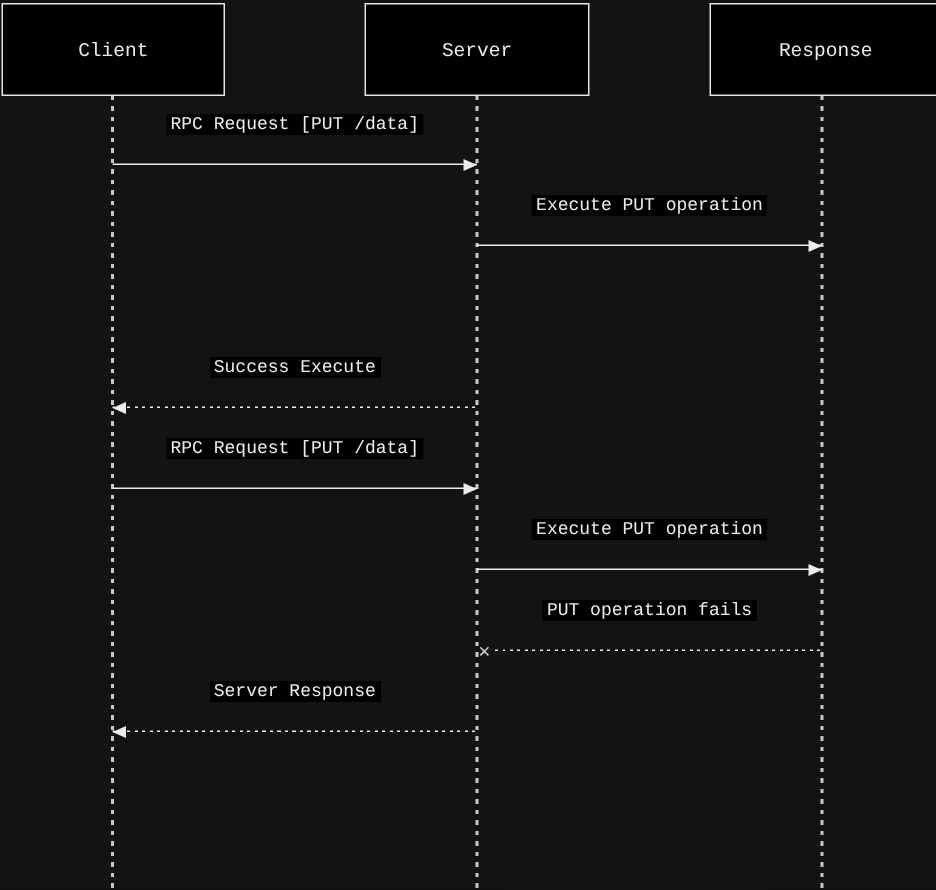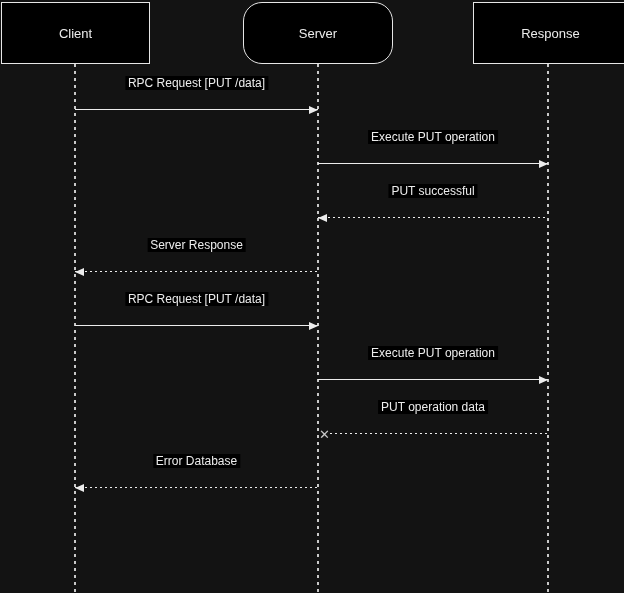--- a/index.html
+++ b/index.html
@@ -10,21 +10,21 @@
     --line:#ececec;
     --label-bg:#000000;
     --lifeline:#c9c9c9;
   }
   html,body{margin:0;padding:0;background:var(--background);}
   .stage{
     position:relative;
     width:624px;height:593px;
     background:var(--background);
     overflow:hidden;
-    font-family:Liberation Sans, sans-serif;
+    font-family:Liberation Mono, monospace;
     color:var(--text);
   }
   
   .actor{
     position:absolute;
     top:2px;height:62px;
     background:var(--actor-fill);
     border:1.5px solid var(--actor-border);
     box-sizing:border-box;
     display:flex;align-items:center;justify-content:center;
@@ -70,68 +70,63 @@
 
 <div class="stage">
 
   <div class="lifeline" style="left:74px;"></div>
   <div class="lifeline" style="left:317px;"></div>
   <div class="lifeline" style="left:547px;"></div>
 
   <div class="actor" style="left:1px;width:149px;">
     <span>Client</span>
   </div>
-  <div class="actor" style="left:243px;width:150px;border-radius:19px;">
+  <div class="actor" style="left:243px;width:150px;">
     <span>Server</span>
   </div>
   <div class="actor" style="left:473px;width:155px;">
     <span>Response</span>
   </div>
 
   <div class="msg" style="left:75px;top:86px;width:243px;">
     <div class="msg-label">RPC Request [PUT /data]</div>
     <div class="msg-line solid"></div>
     <div class="arrowhead right"></div>
   </div>
 
   <div class="msg" style="left:318px;top:140px;width:230px;">
     <div class="msg-label">Execute PUT operation</div>
     <div class="msg-line solid"></div>
     <div class="arrowhead right"></div>
   </div>
 
-  <div class="msg" style="left:318px;top:194px;width:230px;">
-    <div class="msg-label">PUT successful</div>
-    <div class="msg-line dotted"></div>
-    <div class="arrowhead left"></div>
-  </div>
 
   <div class="msg" style="left:75px;top:248px;width:243px;">
-    <div class="msg-label">Server Response</div>
+    <div class="msg-label">Success Execute</div>
     <div class="msg-line dotted"></div>
     <div class="arrowhead left"></div>
   </div>
 
   <div class="msg" style="left:75px;top:302px;width:243px;">
     <div class="msg-label">RPC Request [PUT /data]</div>
     <div class="msg-line solid"></div>
     <div class="arrowhead right"></div>
   </div>
 
   <div class="msg" style="left:318px;top:356px;width:230px;">
     <div class="msg-label">Execute PUT operation</div>
     <div class="msg-line solid"></div>
     <div class="arrowhead right"></div>
   </div>
 
   <div class="msg" style="left:318px;top:410px;width:230px;">
-    <div class="msg-label">PUT operation data</div>
+    <div class="msg-label">PUT operation fails</div>
     <div class="msg-line dotted inset"></div>
     <div class="cross">✕</div>
   </div>
 
   <div class="msg" style="left:75px;top:464px;width:243px;">
-    <div class="msg-label">Error Database</div>
+    <div class="msg-label">Server Response</div>
     <div class="msg-line dotted"></div>
     <div class="arrowhead left"></div>
   </div>
 
 </div>
 
 </body></html>

